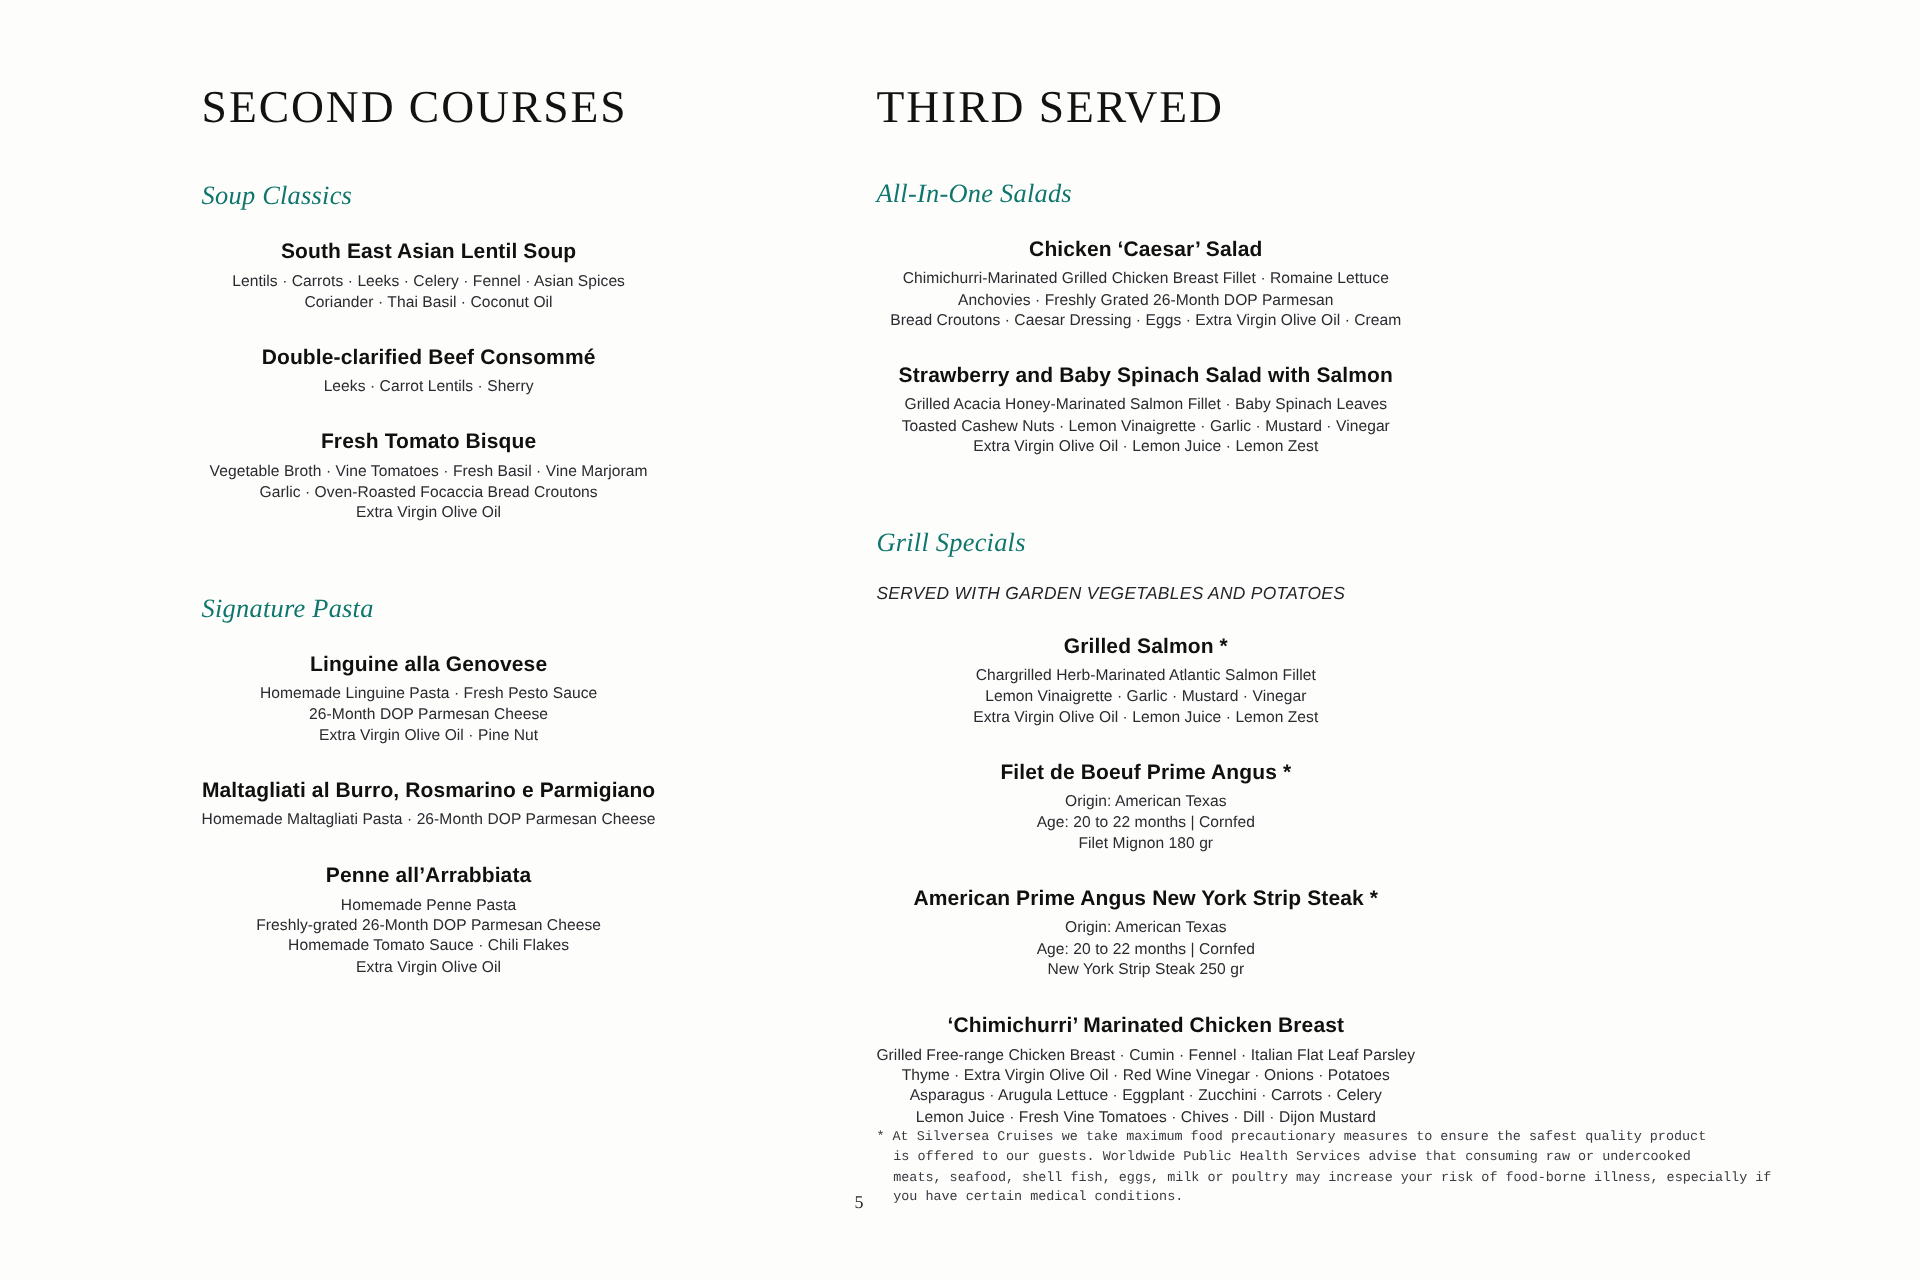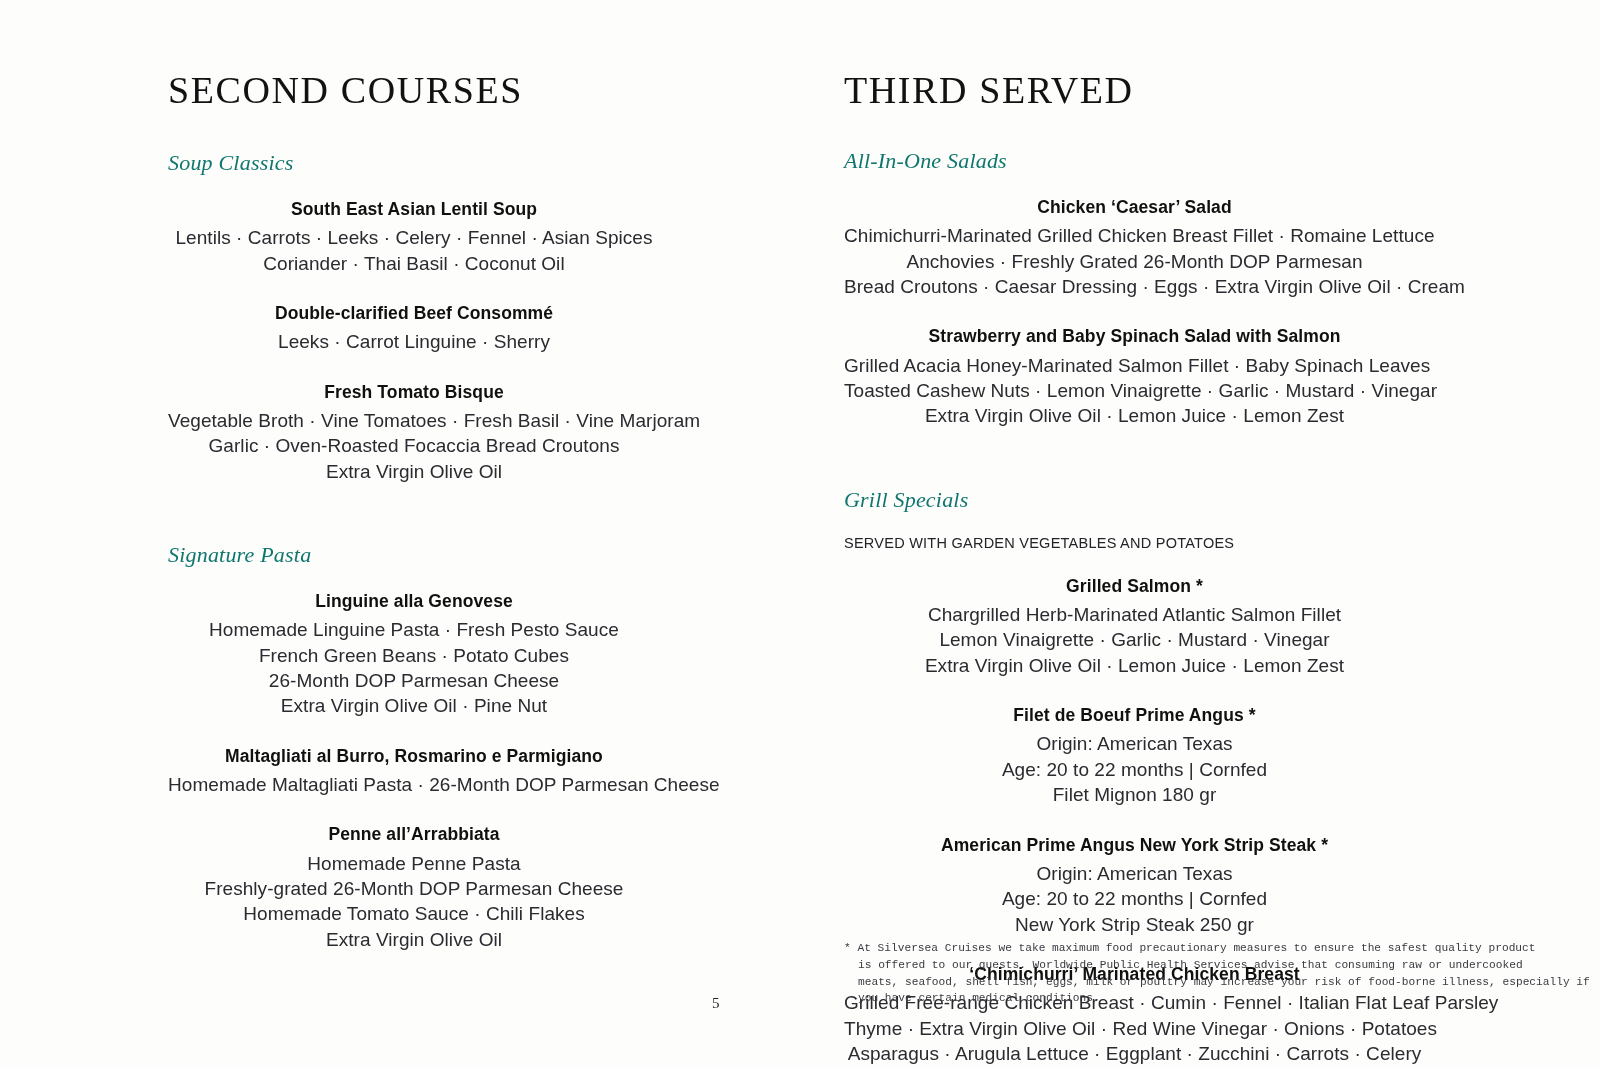--- a/index.html
+++ b/index.html
@@ -59,36 +59,37 @@
     letter-spacing: 0.2px;
   }
   .section-label.spaced-top { margin-top: 58px; }
 
   .section-note {
     font-size: 14.5px;
     letter-spacing: 0.25px;
     color: #23232a;
     margin: 0 0 24px 0;
     font-weight: 400;
+    font-style: italic;
   }
 
   
   .dish { margin: 0 0 26px 0; text-align: center; }
   .dish:last-child { margin-bottom: 0; }
 
   .dish-name {
     font-size: 17.5px;
     font-weight: bold;
     letter-spacing: 0.1px;
     color: #101010;
     margin: 0 0 4px 0;
     line-height: 1.32;
   }
   .dish-line {
-    font-size: 19px;
+    font-size: 13px;
     font-weight: 400;
     color: #2a2a30;
     line-height: 1.34;
     letter-spacing: 0.05px;
     white-space: nowrap;
   }
 
   
   .footnote {
     position: absolute;
@@ -125,36 +126,35 @@
       <h2 class="section-label">Soup Classics</h2>
 
       <div class="dish">
         <div class="dish-name">South East Asian Lentil Soup</div>
         <div class="dish-line">Lentils · Carrots · Leeks · Celery · Fennel · Asian Spices</div>
         <div class="dish-line">Coriander · Thai Basil · Coconut Oil</div>
       </div>
 
       <div class="dish">
         <div class="dish-name">Double-clarified Beef Consommé</div>
-        <div class="dish-line">Leeks · Carrot Linguine · Sherry</div>
+        <div class="dish-line">Leeks · Carrot Lentils · Sherry</div>
       </div>
 
       <div class="dish">
         <div class="dish-name">Fresh Tomato Bisque</div>
         <div class="dish-line">Vegetable Broth · Vine Tomatoes · Fresh Basil · Vine Marjoram</div>
         <div class="dish-line">Garlic · Oven-Roasted Focaccia Bread Croutons</div>
         <div class="dish-line">Extra Virgin Olive Oil</div>
       </div>
 
       <h2 class="section-label spaced-top">Signature Pasta</h2>
 
       <div class="dish">
         <div class="dish-name">Linguine alla Genovese</div>
         <div class="dish-line">Homemade Linguine Pasta · Fresh Pesto Sauce</div>
-        <div class="dish-line">French Green Beans · Potato Cubes</div>
         <div class="dish-line">26-Month DOP Parmesan Cheese</div>
         <div class="dish-line">Extra Virgin Olive Oil · Pine Nut</div>
       </div>
 
       <div class="dish">
         <div class="dish-name">Maltagliati al Burro, Rosmarino e Parmigiano</div>
         <div class="dish-line">Homemade Maltagliati Pasta · 26-Month DOP Parmesan Cheese</div>
       </div>
 
       <div class="dish">

